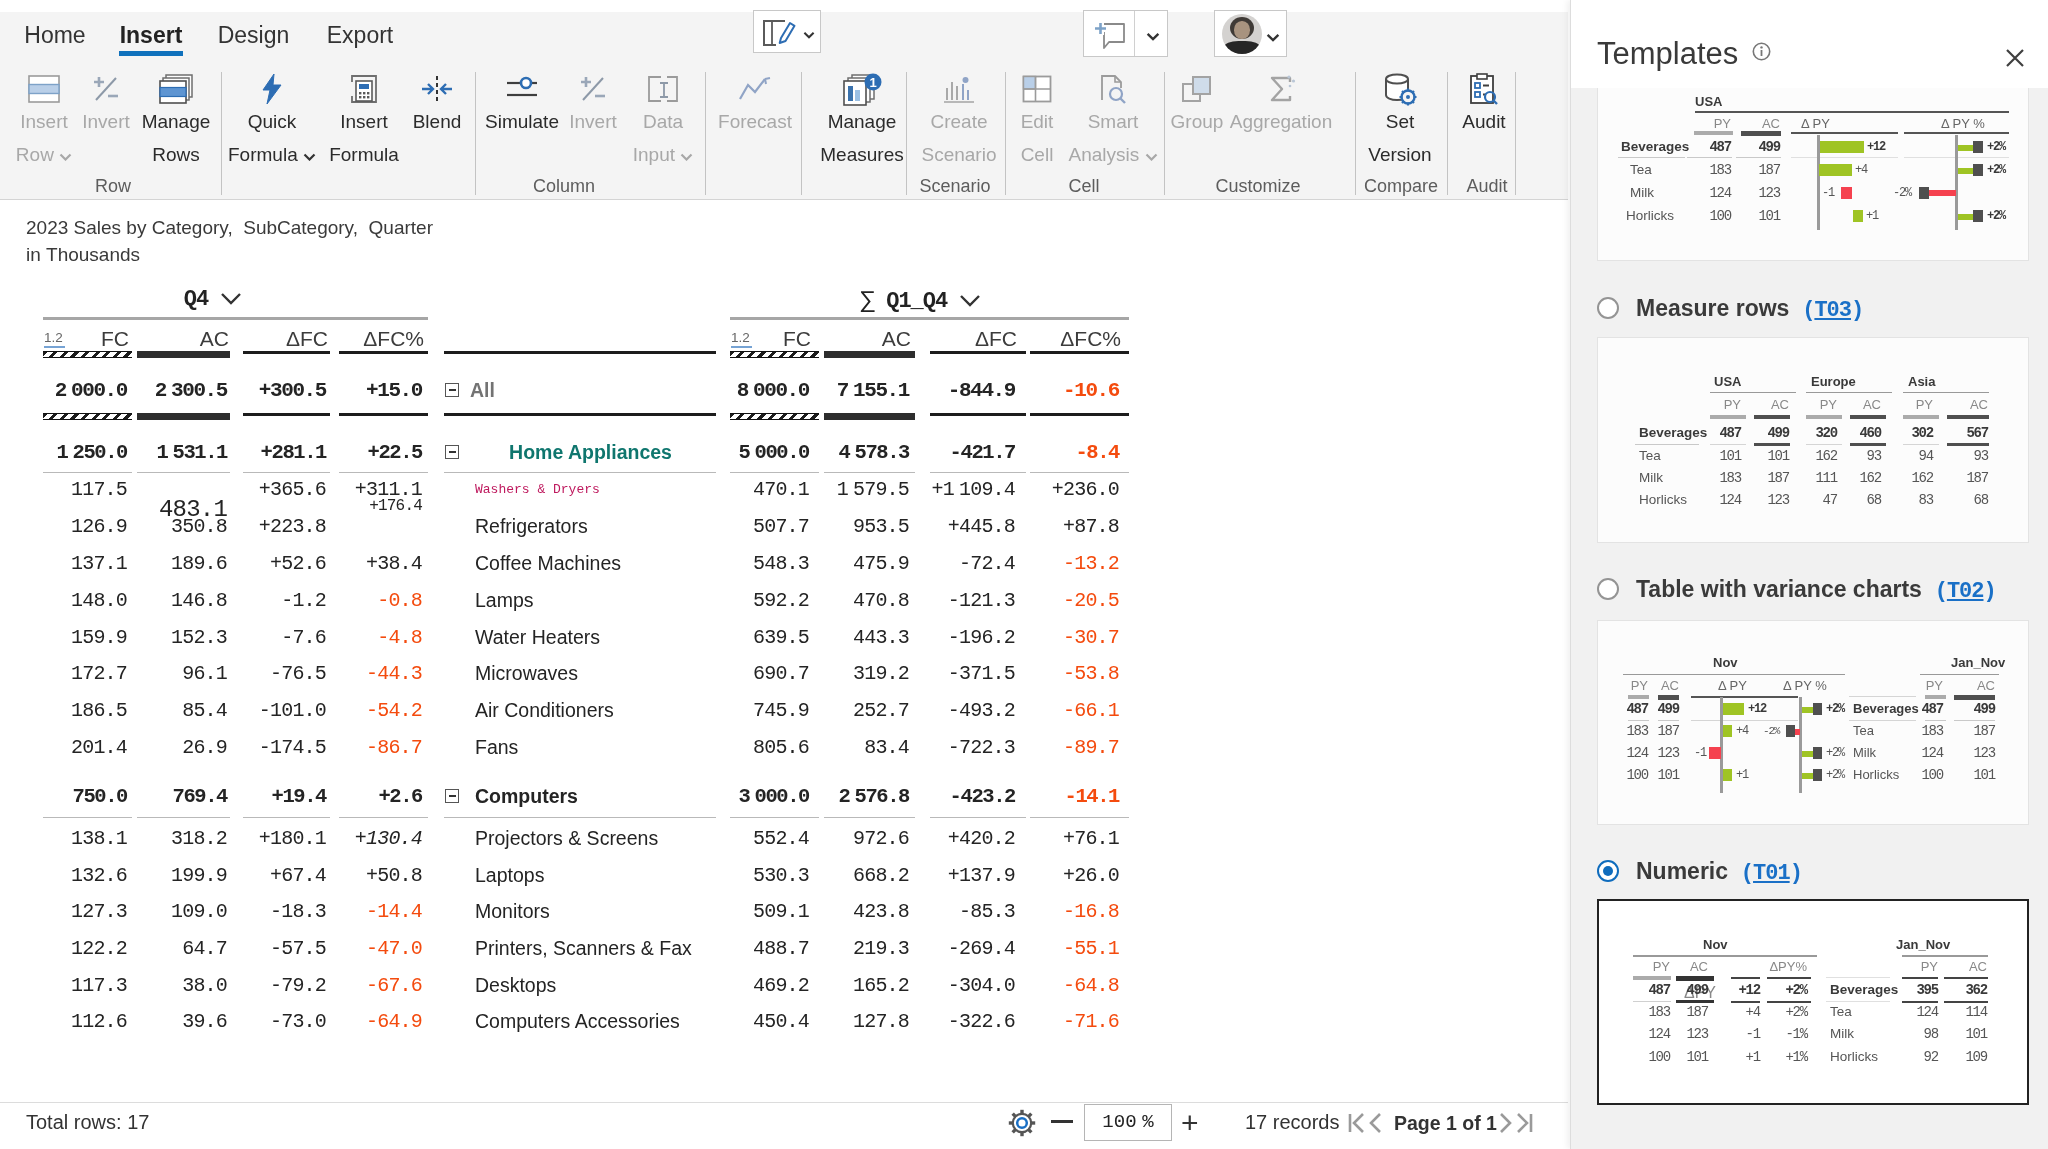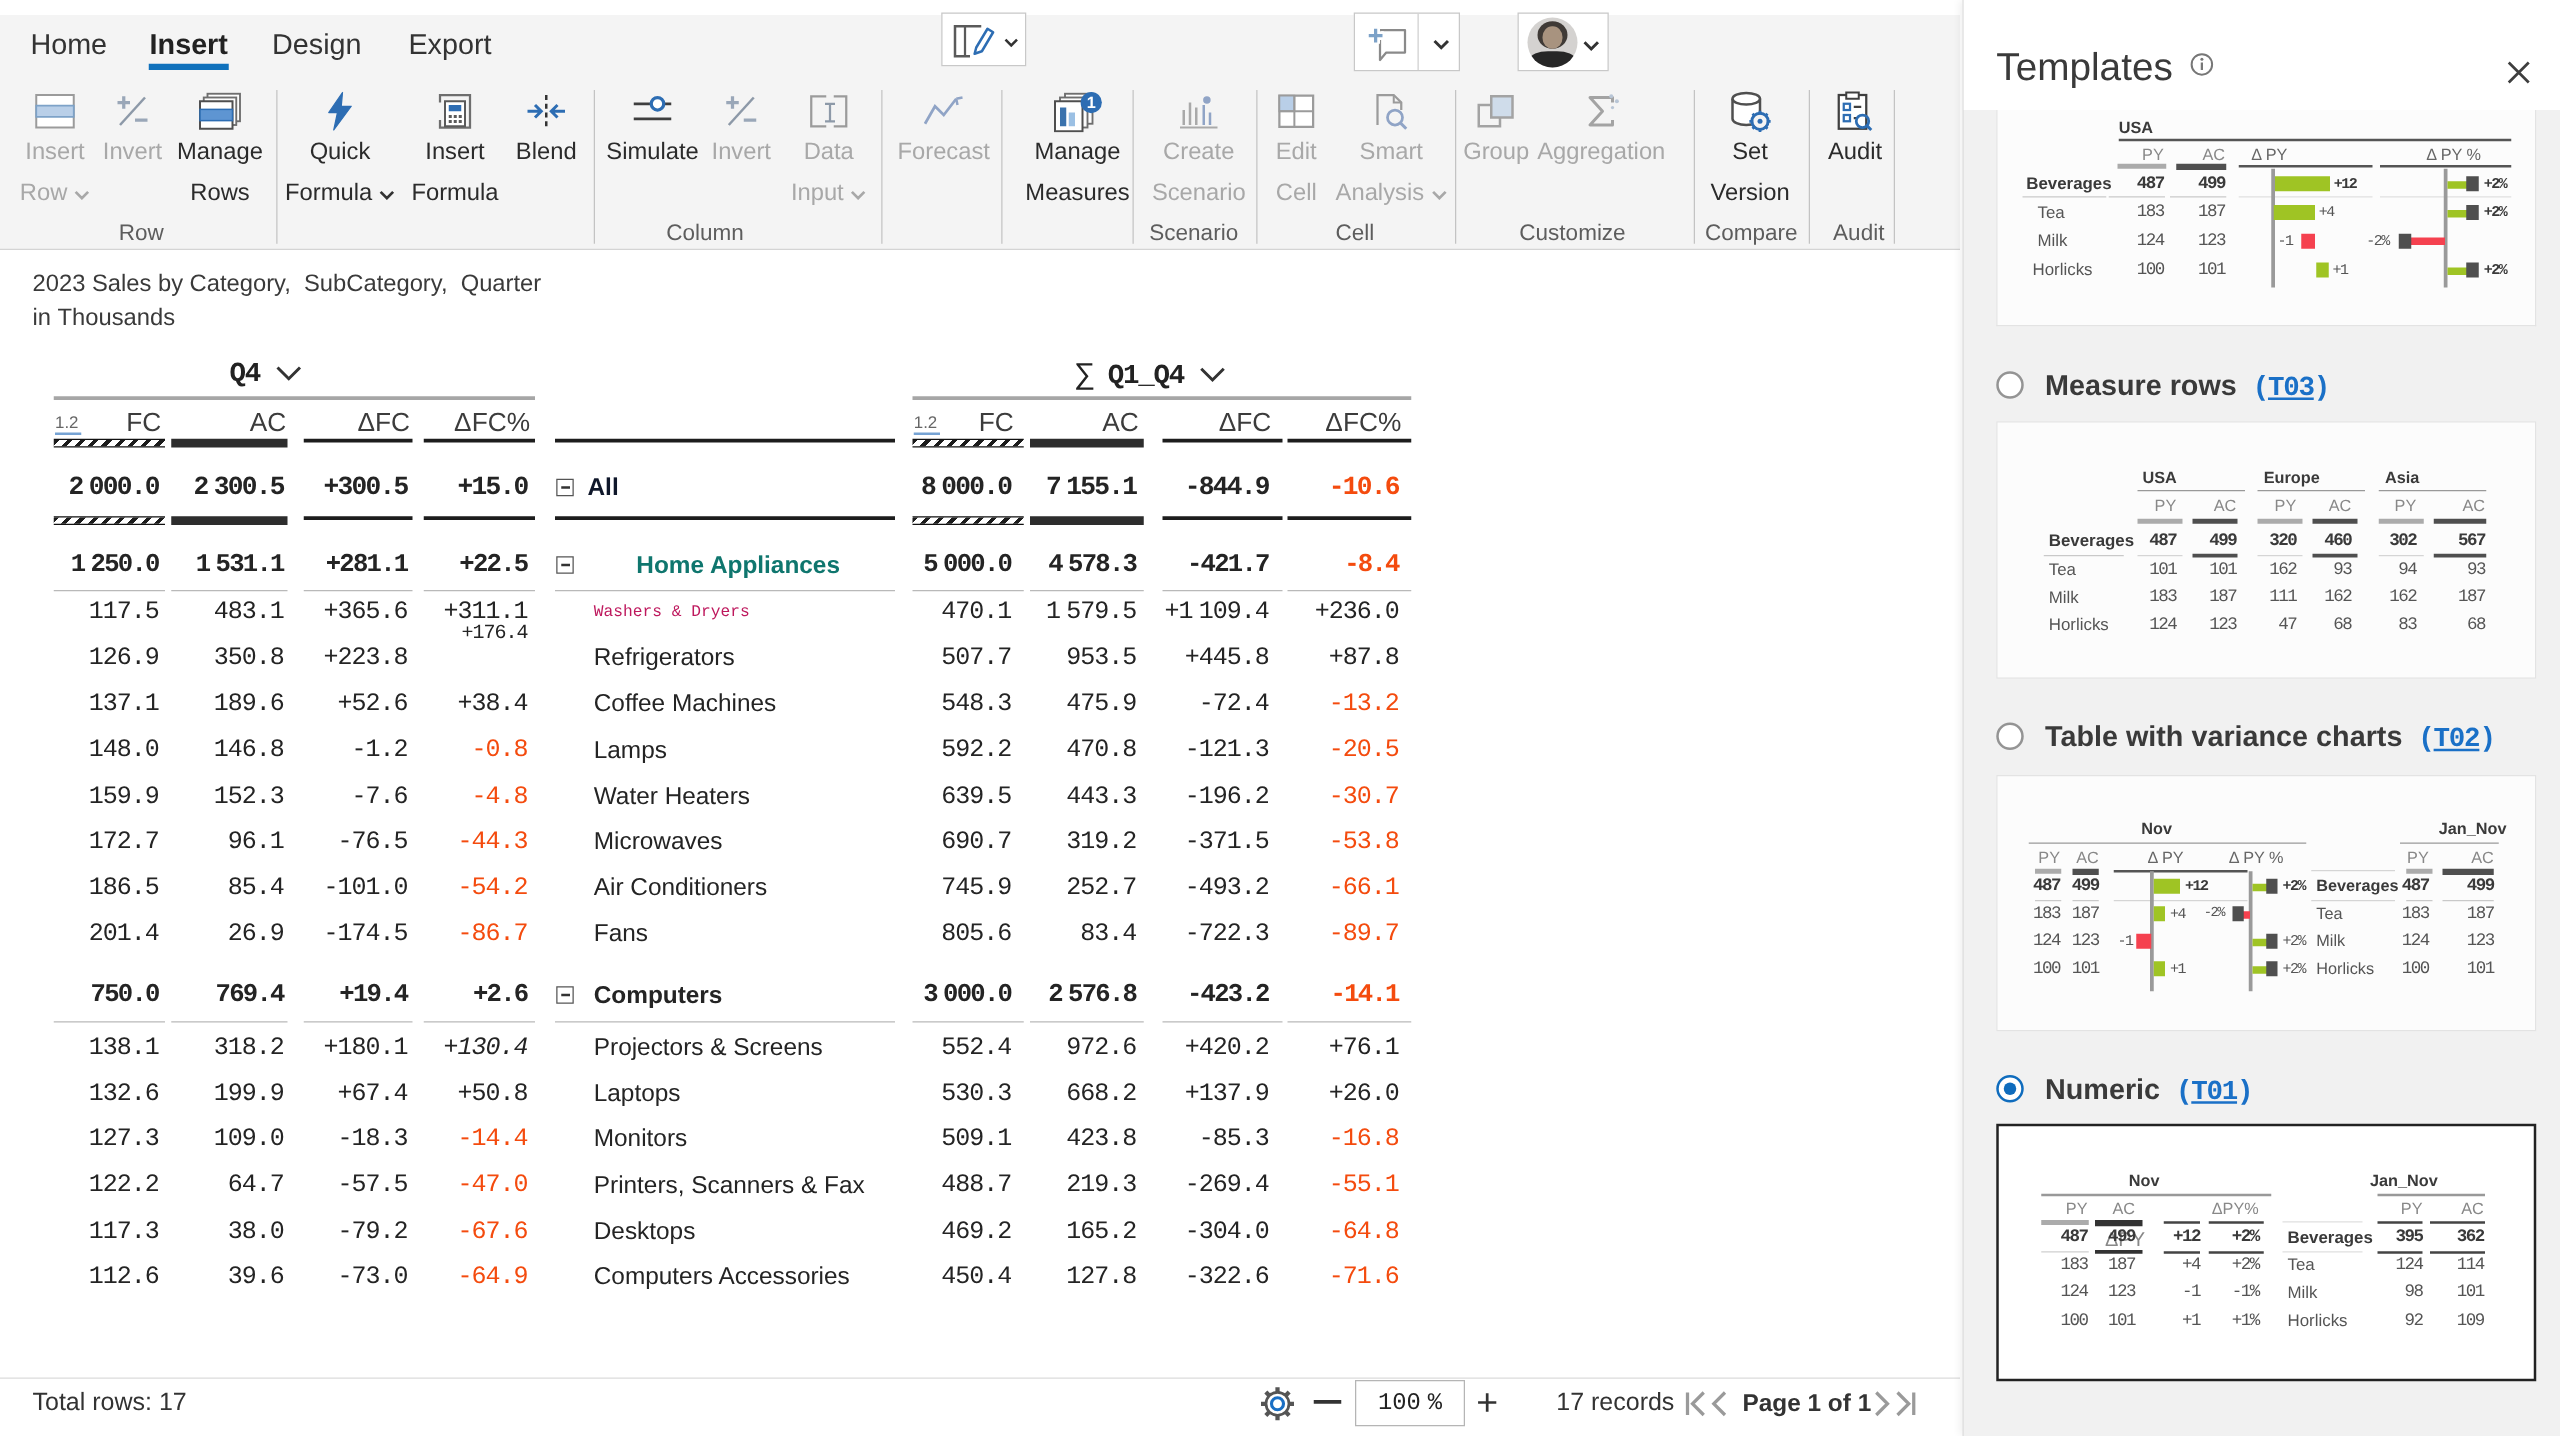--- a/index.html
+++ b/index.html
@@ -305,21 +305,21 @@
 <div class="tline" style="left:930px;top:351px;width:96px;"></div>
 <div class="tline" style="left:1030px;top:351px;width:99px;"></div>
 <div class="tline" style="left:444px;top:351px;width:272px;"></div>
 <div class="cell num" style="left:43px;top:372px;width:89px;height:37px;line-height:37px;padding-right:5px;font-size:21px;letter-spacing:-1.4px;font-weight:bold;">2<i style="display:inline-block;width:5px"></i>000.0</div>
 <div class="cell num" style="left:137px;top:372px;width:93px;height:37px;line-height:37px;padding-right:3px;font-size:21px;letter-spacing:-1.4px;font-weight:bold;">2<i style="display:inline-block;width:5px"></i>300.5</div>
 <div class="cell num" style="left:243px;top:372px;width:87px;height:37px;line-height:37px;padding-right:4px;font-size:21px;letter-spacing:-1.4px;font-weight:bold;">+300.5</div>
 <div class="cell num" style="left:339px;top:372px;width:89px;height:37px;line-height:37px;padding-right:6px;font-size:21px;letter-spacing:-1.4px;font-weight:bold;">+15.0</div>
 <div class="collapse" style="left:445px;top:383px;">
     <i></i>
   </div>
-<div class="cell" style="left:470px;top:372px;width:246px;height:37px;line-height:37px;font-size:19.5px;text-align:left;color:#0f172a;font-weight:bold;">All</div>
+<div class="cell" style="left:470px;top:372px;width:246px;height:37px;line-height:37px;font-size:19.5px;text-align:left;color:#737373;font-weight:bold;">All</div>
 <div class="cell num" style="left:730px;top:372px;width:89px;height:37px;line-height:37px;padding-right:10px;font-size:21px;letter-spacing:-1.4px;font-weight:bold;">8<i style="display:inline-block;width:5px"></i>000.0</div>
 <div class="cell num" style="left:824px;top:372px;width:91px;height:37px;line-height:37px;padding-right:6px;font-size:21px;letter-spacing:-1.4px;font-weight:bold;">7<i style="display:inline-block;width:5px"></i>155.1</div>
 <div class="cell num" style="left:930px;top:372px;width:96px;height:37px;line-height:37px;padding-right:11px;font-size:21px;letter-spacing:-1.4px;font-weight:bold;">-844.9</div>
 <div class="cell num" style="left:1030px;top:372px;width:99px;height:37px;line-height:37px;padding-right:10px;font-size:21px;letter-spacing:-1.4px;font-weight:bold;color:#f44b0e;">-10.6</div>
 <div class="bar hatch" style="left:43px;top:413px;width:89px;"></div>
 <div class="bar hatch" style="left:730px;top:413px;width:89px;"></div>
 <div class="bar solid" style="left:137px;top:413px;width:93px;"></div>
 <div class="bar solid" style="left:824px;top:413px;width:91px;"></div>
 <div class="tline" style="left:243px;top:413px;width:87px;"></div>
 <div class="tline" style="left:339px;top:413px;width:89px;"></div>
@@ -341,21 +341,21 @@
 <div class="gline" style="left:43px;top:472px;width:89px;"></div>
 <div class="gline" style="left:137px;top:472px;width:93px;"></div>
 <div class="gline" style="left:243px;top:472px;width:87px;"></div>
 <div class="gline" style="left:339px;top:472px;width:89px;"></div>
 <div class="gline" style="left:444px;top:472px;width:272px;"></div>
 <div class="gline" style="left:730px;top:472px;width:89px;"></div>
 <div class="gline" style="left:824px;top:472px;width:91px;"></div>
 <div class="gline" style="left:930px;top:472px;width:96px;"></div>
 <div class="gline" style="left:1030px;top:472px;width:99px;"></div>
 <div class="cell num" style="left:43px;top:471px;width:89px;height:37px;line-height:37px;padding-right:5px;font-size:20px;letter-spacing:-0.8px;">117.5</div>
-<div class="cell num" style="left:137px;top:471px;width:93px;height:37px;line-height:37px;padding-right:3px;font-size:20px;letter-spacing:-0.8px;">483.1</div>
+<div class="cell num" style="left:137px;top:491px;width:93px;height:37px;line-height:37px;padding-right:3px;font-size:24px;letter-spacing:-0.8px;">483.1</div>
 <div class="cell num" style="left:243px;top:471px;width:87px;height:37px;line-height:37px;padding-right:4px;font-size:20px;letter-spacing:-0.8px;">+365.6</div>
 <div class="cell num" style="left:339px;top:471px;width:89px;height:37px;line-height:37px;padding-right:6px;font-size:20px;letter-spacing:-0.8px;">+311.1</div>
 <div class="cell num" style="left:730px;top:471px;width:89px;height:37px;line-height:37px;padding-right:10px;font-size:20px;letter-spacing:-0.8px;">470.1</div>
 <div class="cell num" style="left:824px;top:471px;width:91px;height:37px;line-height:37px;padding-right:6px;font-size:20px;letter-spacing:-0.8px;">1<i style="display:inline-block;width:5px"></i>579.5</div>
 <div class="cell num" style="left:930px;top:471px;width:96px;height:37px;line-height:37px;padding-right:11px;font-size:20px;letter-spacing:-0.8px;">+1<i style="display:inline-block;width:5px"></i>109.4</div>
 <div class="cell num" style="left:1030px;top:471px;width:99px;height:37px;line-height:37px;padding-right:10px;font-size:20px;letter-spacing:-0.8px;">+236.0</div>
 <div class="cell" style="left:475px;top:471px;width:241px;height:37px;line-height:37px;font-size:13px;text-align:left;color:#be185d;font-family:Liberation Mono, monospace;">Washers &amp; Dryers</div>
 <div class="cell num" style="left:43px;top:508px;width:89px;height:37px;line-height:37px;padding-right:5px;font-size:20px;letter-spacing:-0.8px;">126.9</div>
 <div class="cell num" style="left:137px;top:508px;width:93px;height:37px;line-height:37px;padding-right:3px;font-size:20px;letter-spacing:-0.8px;">350.8</div>
 <div class="cell num" style="left:243px;top:508px;width:87px;height:37px;line-height:37px;padding-right:4px;font-size:20px;letter-spacing:-0.8px;">+223.8</div>

